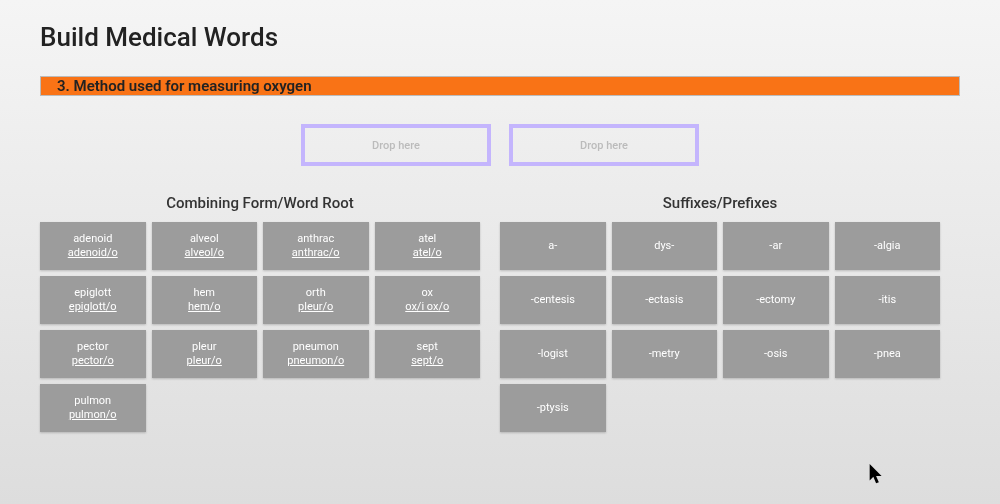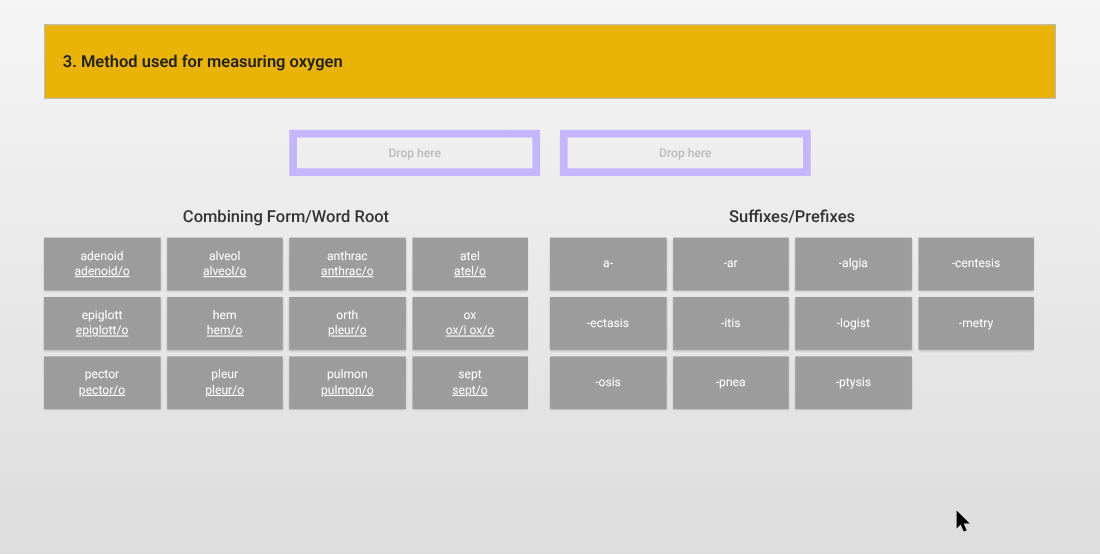--- a/index.html
+++ b/index.html
@@ -16,39 +16,39 @@
       padding: 22px 40px 10px 40px;
     }
     .page-title {
       font-size: 26px;
       font-weight: 500;
       color: #222;
       margin-bottom: 24px;
     }
     .prompt-box {
       border: 1px solid #bbb;
-      background: #eab308;
-      padding: 24px 16px;
+      background: #f97316;
+      padding: 0 16px;
       margin-bottom: 28px;
     }
     .prompt-text {
       font-size: 15px;
       font-weight: 600;
       color: #222;
     }
     .drop-row {
       display: flex;
       justify-content: center;
       gap: 18px;
       margin-bottom: 28px;
     }
     .drop-zone {
-      width: 228px;
+      width: 190px;
       height: 42px;
-      border: 7px solid #c4b5fd;
+      border: 4px solid #c4b5fd;
       display: flex;
       align-items: center;
       justify-content: center;
       color: #bbb;
       font-size: 11px;
       font-weight: 500;
       background: transparent;
     }
     .columns {
       display: flex;
@@ -96,20 +96,21 @@
       width: 16px;
       height: 22px;
       pointer-events: none;
     }
   </style>
 </head>
 <body>
 
 <div class="container">
 
+  <h1 class="page-title">Build Medical Words</h1>
 
   <div class="prompt-box">
     <div class="prompt-text">3. Method used for measuring oxygen</div>
   </div>
 
   <div class="drop-row">
     <div class="drop-zone">
       <span>Drop here</span>
     </div>
     <div class="drop-zone">
@@ -156,47 +157,57 @@
           </div>
           <div class="tile">
             <span class="line1">pector</span>
             <span class="line2">pector/o</span>
           </div>
           <div class="tile">
             <span class="line1">pleur</span>
             <span class="line2">pleur/o</span>
           </div>
           <div class="tile">
+            <span class="line1">pneumon</span>
+            <span class="line2">pneumon/o</span>
+          </div>
+          <div class="tile">
+            <span class="line1">sept</span>
+            <span class="line2">sept/o</span>
+          </div>
+          <div class="tile">
             <span class="line1">pulmon</span>
             <span class="line2">pulmon/o</span>
-          </div>
-          <div class="tile">
-            <span class="line1">sept</span>
-            <span class="line2">sept/o</span>
           </div>
         </div>
     </div>
 
     <div class="col-right">
       <div class="col-heading">Suffixes/Prefixes</div>
       <div class="tile-grid" id="affix-grid">
           <div class="tile">
             <span class="line1">a-</span>
           </div>
           <div class="tile">
+            <span class="line1">dys-</span>
+          </div>
+          <div class="tile">
             <span class="line1">-ar</span>
           </div>
           <div class="tile">
             <span class="line1">-algia</span>
           </div>
           <div class="tile">
             <span class="line1">-centesis</span>
           </div>
           <div class="tile">
             <span class="line1">-ectasis</span>
+          </div>
+          <div class="tile">
+            <span class="line1">-ectomy</span>
           </div>
           <div class="tile">
             <span class="line1">-itis</span>
           </div>
           <div class="tile">
             <span class="line1">-logist</span>
           </div>
           <div class="tile">
             <span class="line1">-metry</span>
           </div>

